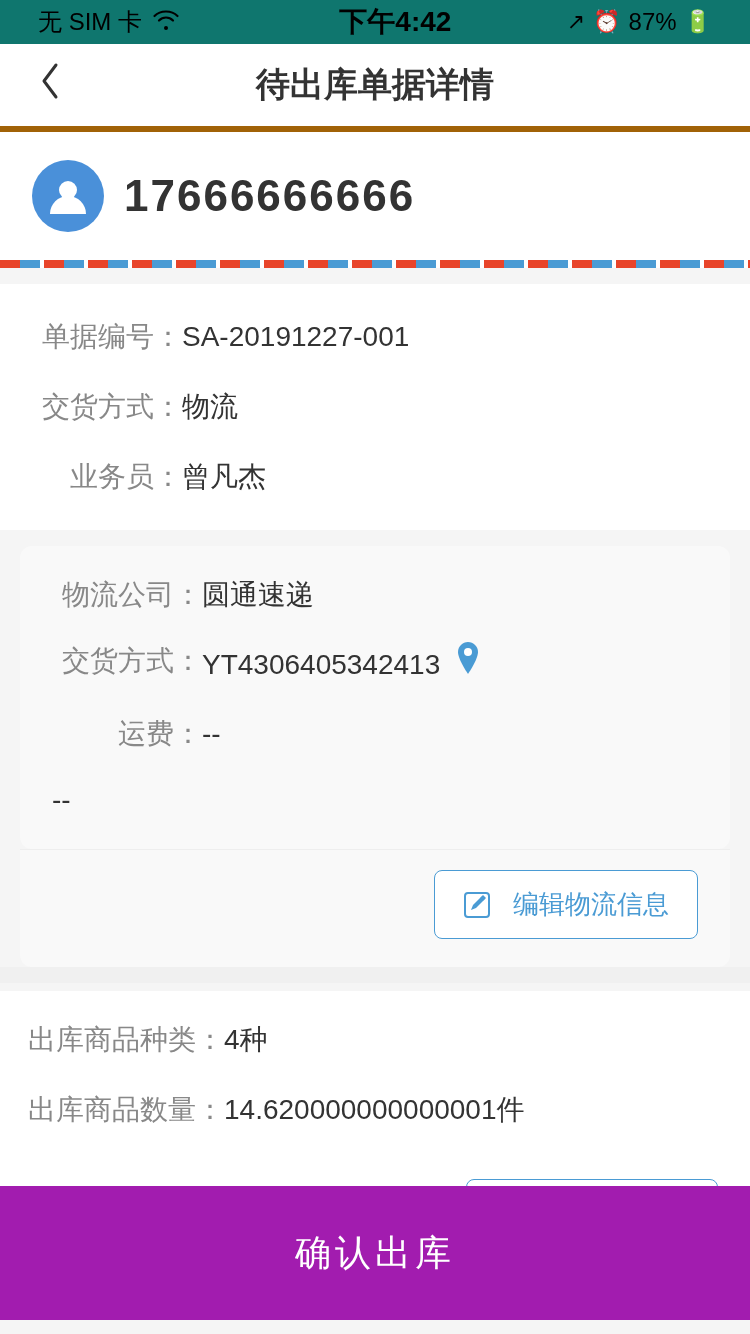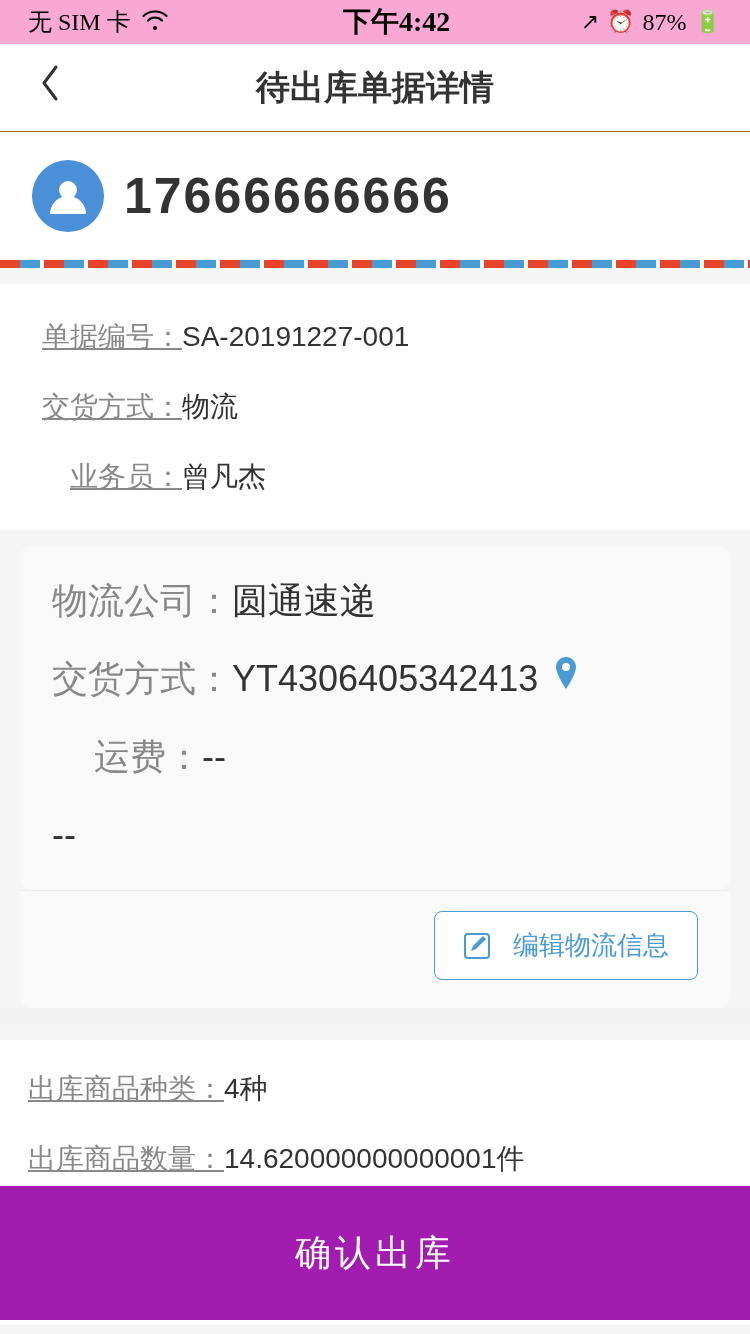--- a/index.html
+++ b/index.html
@@ -9,28 +9,27 @@
       background: #f5f5f5;
       width: 750px;
       min-height: 1334px;
       position: relative;
       font-size: 28px;
     }
 
     
     .status-bar {
       height: 44px;
-      background: #f9a8d4;
+      background: #0f766e;
       display: flex;
       align-items: center;
       justify-content: space-between;
-      padding: 0 28px;
+      padding: 0 38px;
       font-size: 26px;
       font-weight: 500;
-      font-family: Liberation Serif, serif;
     }
     .status-left {
       display: flex;
       align-items: center;
       gap: 10px;
       font-size: 24px;
       color: #000;
     }
     .status-center {
       font-size: 28px;
@@ -47,21 +46,21 @@
     }
 
     
     .nav-bar {
       height: 88px;
       background: #fff;
       display: flex;
       align-items: center;
       justify-content: center;
       position: relative;
-      border-bottom: 1px solid #a16207;
+      border-bottom: 6px solid #a16207;
     }
     .nav-back {
       position: absolute;
       left: 28px;
       font-size: 36px;
       color: #333;
       cursor: pointer;
       padding: 10px;
     }
     .nav-title {
@@ -91,21 +90,21 @@
       display: flex;
       align-items: center;
       justify-content: center;
       flex-shrink: 0;
     }
     .customer-avatar svg {
       width: 44px;
       height: 44px;
     }
     .customer-phone {
-      font-size: 50px;
+      font-size: 44px;
       font-weight: 600;
       color: #333;
       letter-spacing: 2px;
     }
 
     
     .dashed-divider {
       height: 8px;
       background: repeating-linear-gradient(
         to right,
@@ -127,21 +126,20 @@
       margin-bottom: 28px;
       font-size: 28px;
       line-height: 1.5;
     }
     .info-row:last-child { margin-bottom: 0; }
     .info-label {
       color: #888;
       min-width: 150px;
       text-align: right;
       flex-shrink: 0;
-      text-decoration: underline;
     }
     .info-value {
       color: #333;
       flex: 1;
       display: flex;
       align-items: center;
       gap: 12px;
     }
 
     
@@ -149,21 +147,21 @@
       background: #f9f9f9;
       border-radius: 12px;
       margin: 0 20px;
       margin-top: 16px;
       padding: 28px 32px;
     }
     .logistics-row {
       display: flex;
       align-items: flex-start;
       margin-bottom: 24px;
-      font-size: 36px;
+      font-size: 28px;
       line-height: 1.5;
     }
     .logistics-row:last-child { margin-bottom: 0; }
     .logistics-label {
       color: #888;
       min-width: 150px;
       text-align: right;
       flex-shrink: 0;
     }
     .logistics-value {
@@ -206,21 +204,21 @@
     
     .section-separator {
       height: 16px;
       background: #f0f0f0;
     }
 
     
     .goods-section {
       background: #fff;
       padding: 28px;
-      margin-top: 16px;
+      margin-top: 8px;
     }
 
     
     .detail-btn-container {
       display: flex;
       justify-content: flex-end;
       padding: 20px 32px 28px;
       background: #fff;
     }
     .detail-btn {

